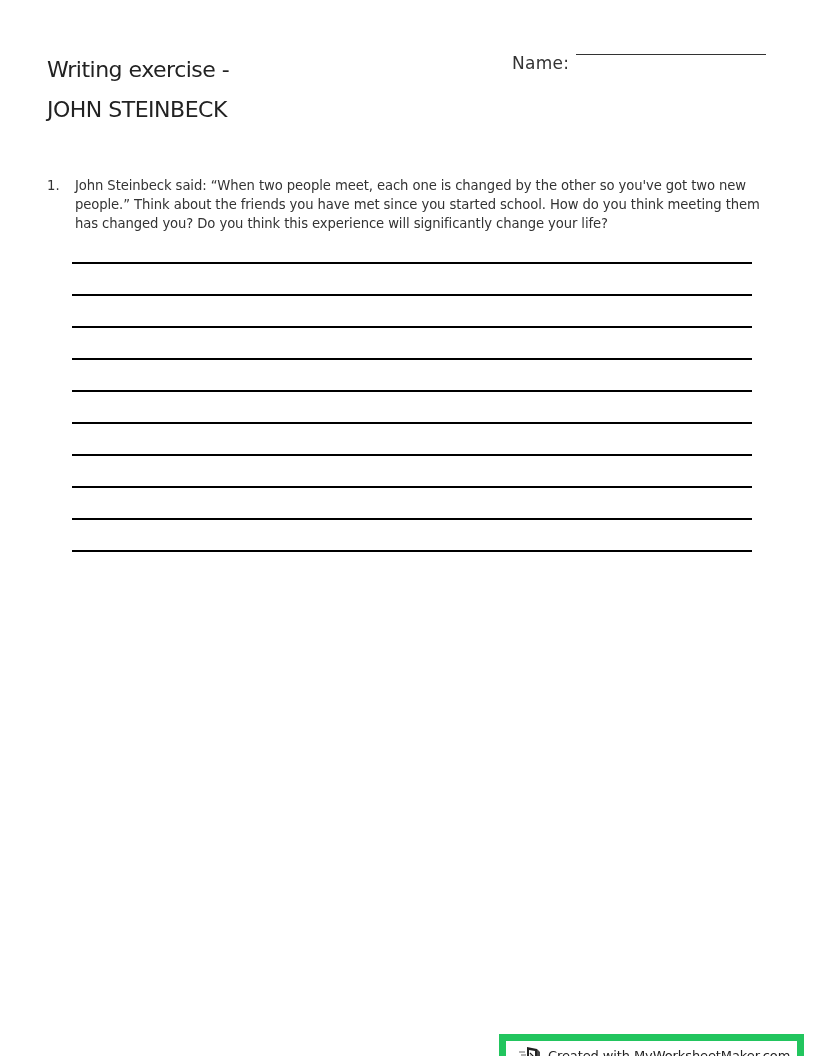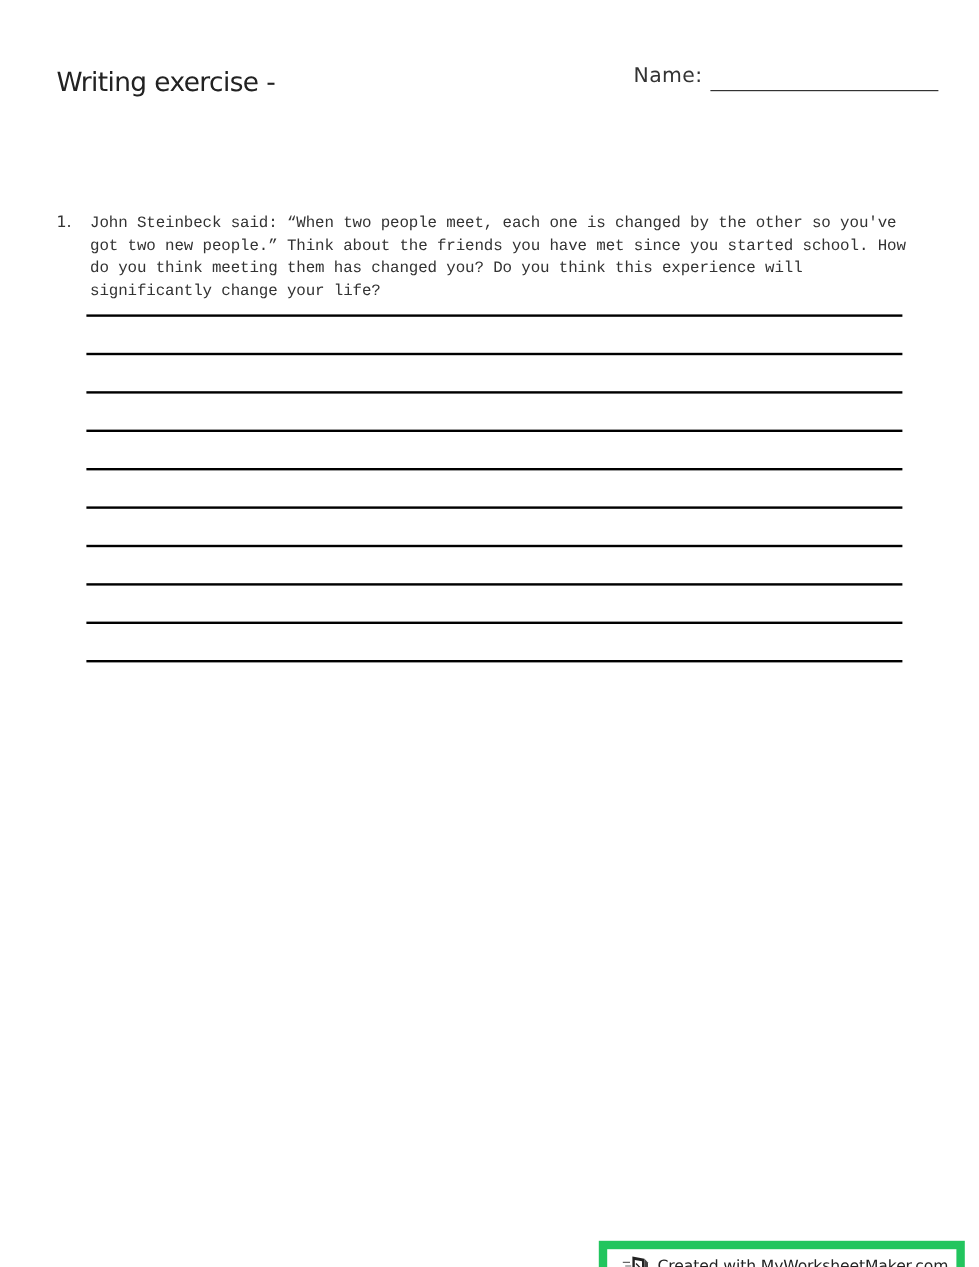--- a/index.html
+++ b/index.html
@@ -22,24 +22,24 @@
       font-size: 22px;
       line-height: 40px;
       font-weight: normal;
       color: #222222;
       margin: 0;
       letter-spacing: -0.5px;
     }
     .title span { display: block; }
     .name-field {
       position: absolute;
-      left: 528px;
+      left: 512px;
       top: 52px;
       display: flex;
-      align-items: flex-end;
+      align-items: flex-start;
     }
     .name-label {
       font-size: 17px;
       line-height: 22px;
       color: #333333;
       letter-spacing: 0.3px;
     }
     .name-line {
       display: inline-block;
       width: 190px;
@@ -60,21 +60,20 @@
       color: #333333;
       display: flex;
     }
     .q-num {
       width: 28px;
       flex: 0 0 28px;
     }
     .q-text {
       flex: 1;
       letter-spacing: -0.1px;
-      font-family: Liberation Mono, monospace;
     }
     .answer-lines {
       position: absolute;
       left: 72px;
       top: 262px;
       width: 680px;
     }
     .answer-line {
       height: 0;
       border-top: 2px solid #000000;
@@ -103,20 +102,21 @@
       font-size: 13px;
       color: #222222;
       letter-spacing: -0.1px;
     }
   </style>
 </head>
 <body>
 
 <h1 class="title">
   <span>Writing exercise -</span>
+  <span>JOHN STEINBECK</span>
 </h1>
 
 <div class="name-field">
   <span class="name-label">Name:</span>
   <span class="name-line"></span>
 </div>
 
 <div class="question">
   <span class="q-num">1.</span>
   <span class="q-text">John Steinbeck said: “When two people meet, each one is changed by the other so you've got two new people.” Think about the friends you have met since you started school. How do you think meeting them has changed you? Do you think this experience will significantly change your life?</span>

